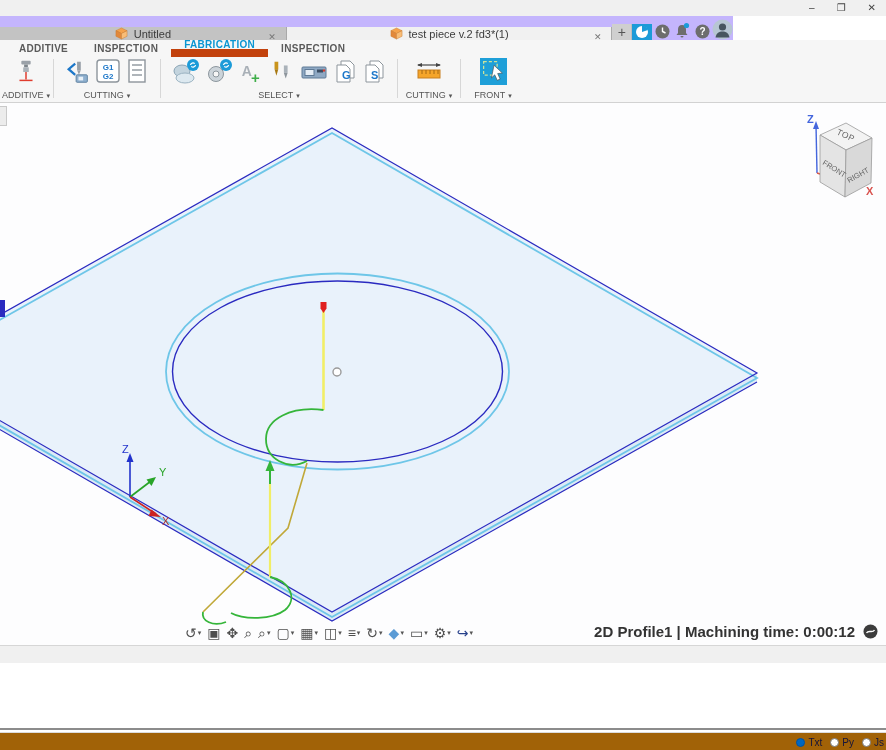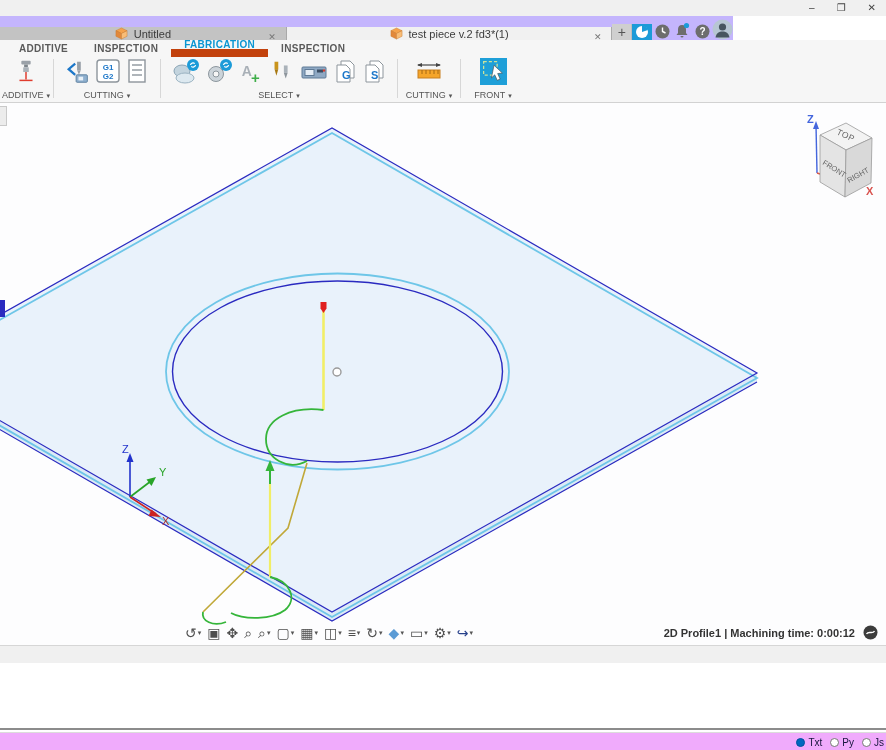--- a/index.html
+++ b/index.html
@@ -37,26 +37,26 @@
   
   #canvas { position:absolute; left:0; top:103px; width:886px; height:542px; background:#fdfdfe; overflow:hidden; }
   #scene { position:absolute; left:0; top:0; }
   #browser-handle { position:absolute; left:0; top:3px; width:7px; height:20px; background:#ececec; border:1px solid #c9c9c9; border-left:none; }
   #viewcube { position:absolute; left:793px; top:6px; width:92px; height:98px; }
   #navbar { position:absolute; left:183px; bottom:3px; height:18px; display:flex; align-items:center; gap:2px; }
   .nav-item { display:flex; align-items:center; color:#4f4f4f; padding:0 2px; }
   .nav-glyph { font-size:14px; line-height:16px; }
   .nav-caret { font-size:7px; color:#555; margin-left:1px; }
   #opstatus { position:absolute; right:8px; bottom:5px; display:flex; align-items:center; gap:8px; }
-  #opstatus .st-text { font-size:11px; font-weight:bold; color:#333;margin-left:40px; }
+  #opstatus .st-text { font-size:15px; font-weight:bold; color:#333;margin-left:40px; }
 
   
   #timeline-strip { position:absolute; left:0; top:645px; width:886px; height:18px; background:#f0f0f0; border-top:1px solid #d6d6d6; }
   #white-panel { position:absolute; left:0; top:663px; width:886px; height:67px; background:#ffffff; border-bottom:2px solid #8c8c8c; }
-  #bottombar { position:absolute; left:0; top:732px; width:886px; height:18px; background:#f0abfc; border-top:1px solid #dcdcdc; }
+  #bottombar { position:absolute; left:0; top:732px; width:886px; height:18px; background:#a16207; border-top:1px solid #dcdcdc; }
   .radio-group { position:absolute; right:2px; top:0; height:18px; display:flex; align-items:center; gap:8px; }
   .radio { display:flex; align-items:center; gap:3px; }
   .rdot { width:9px; height:9px; border-radius:50%; border:1px solid #777; background:#fff; display:inline-block; }
   .rdot.on { background:#0067c0; border-color:#0052a0; box-shadow:inset 0 0 0 1.5px #0067c0; }
   .rlab { font-size:10px; color:#14143c; }
 </style>
 </head>
 <body>
 
 <div id="app">

